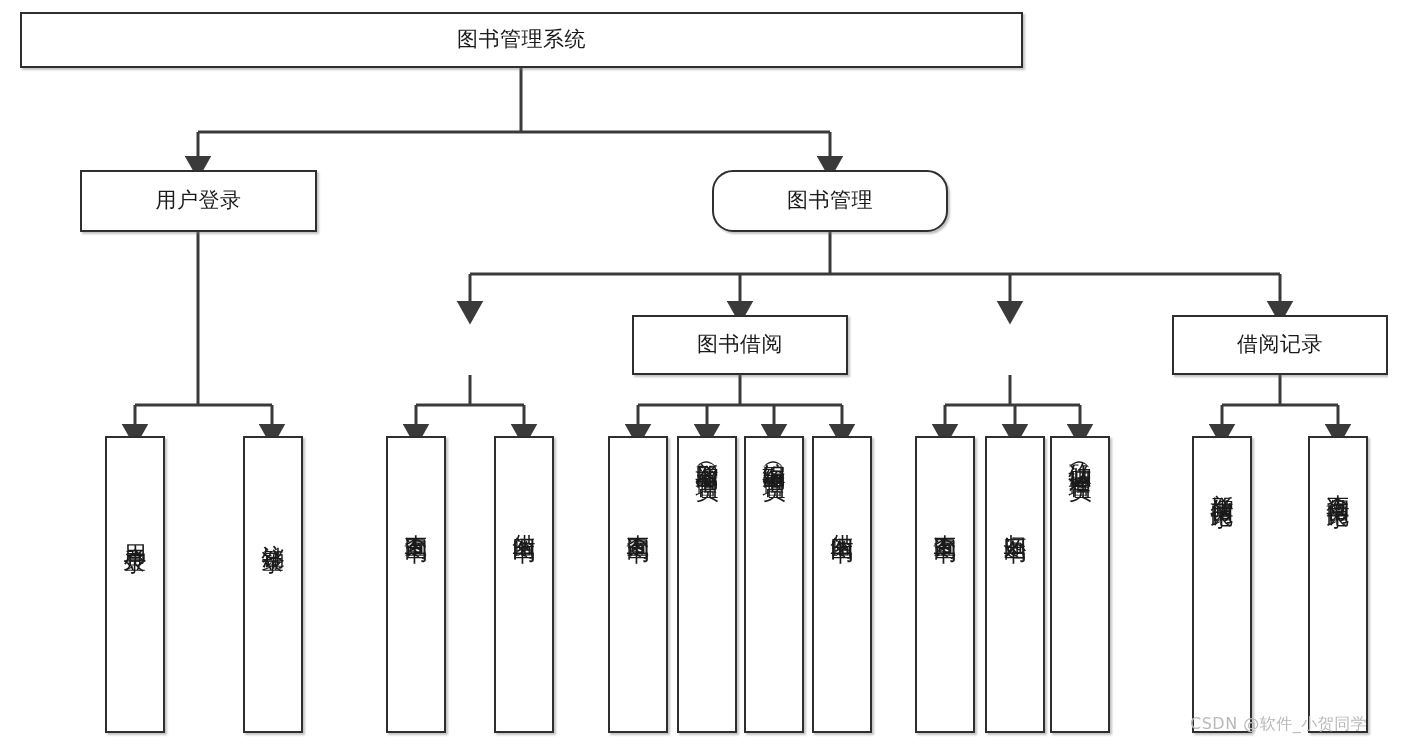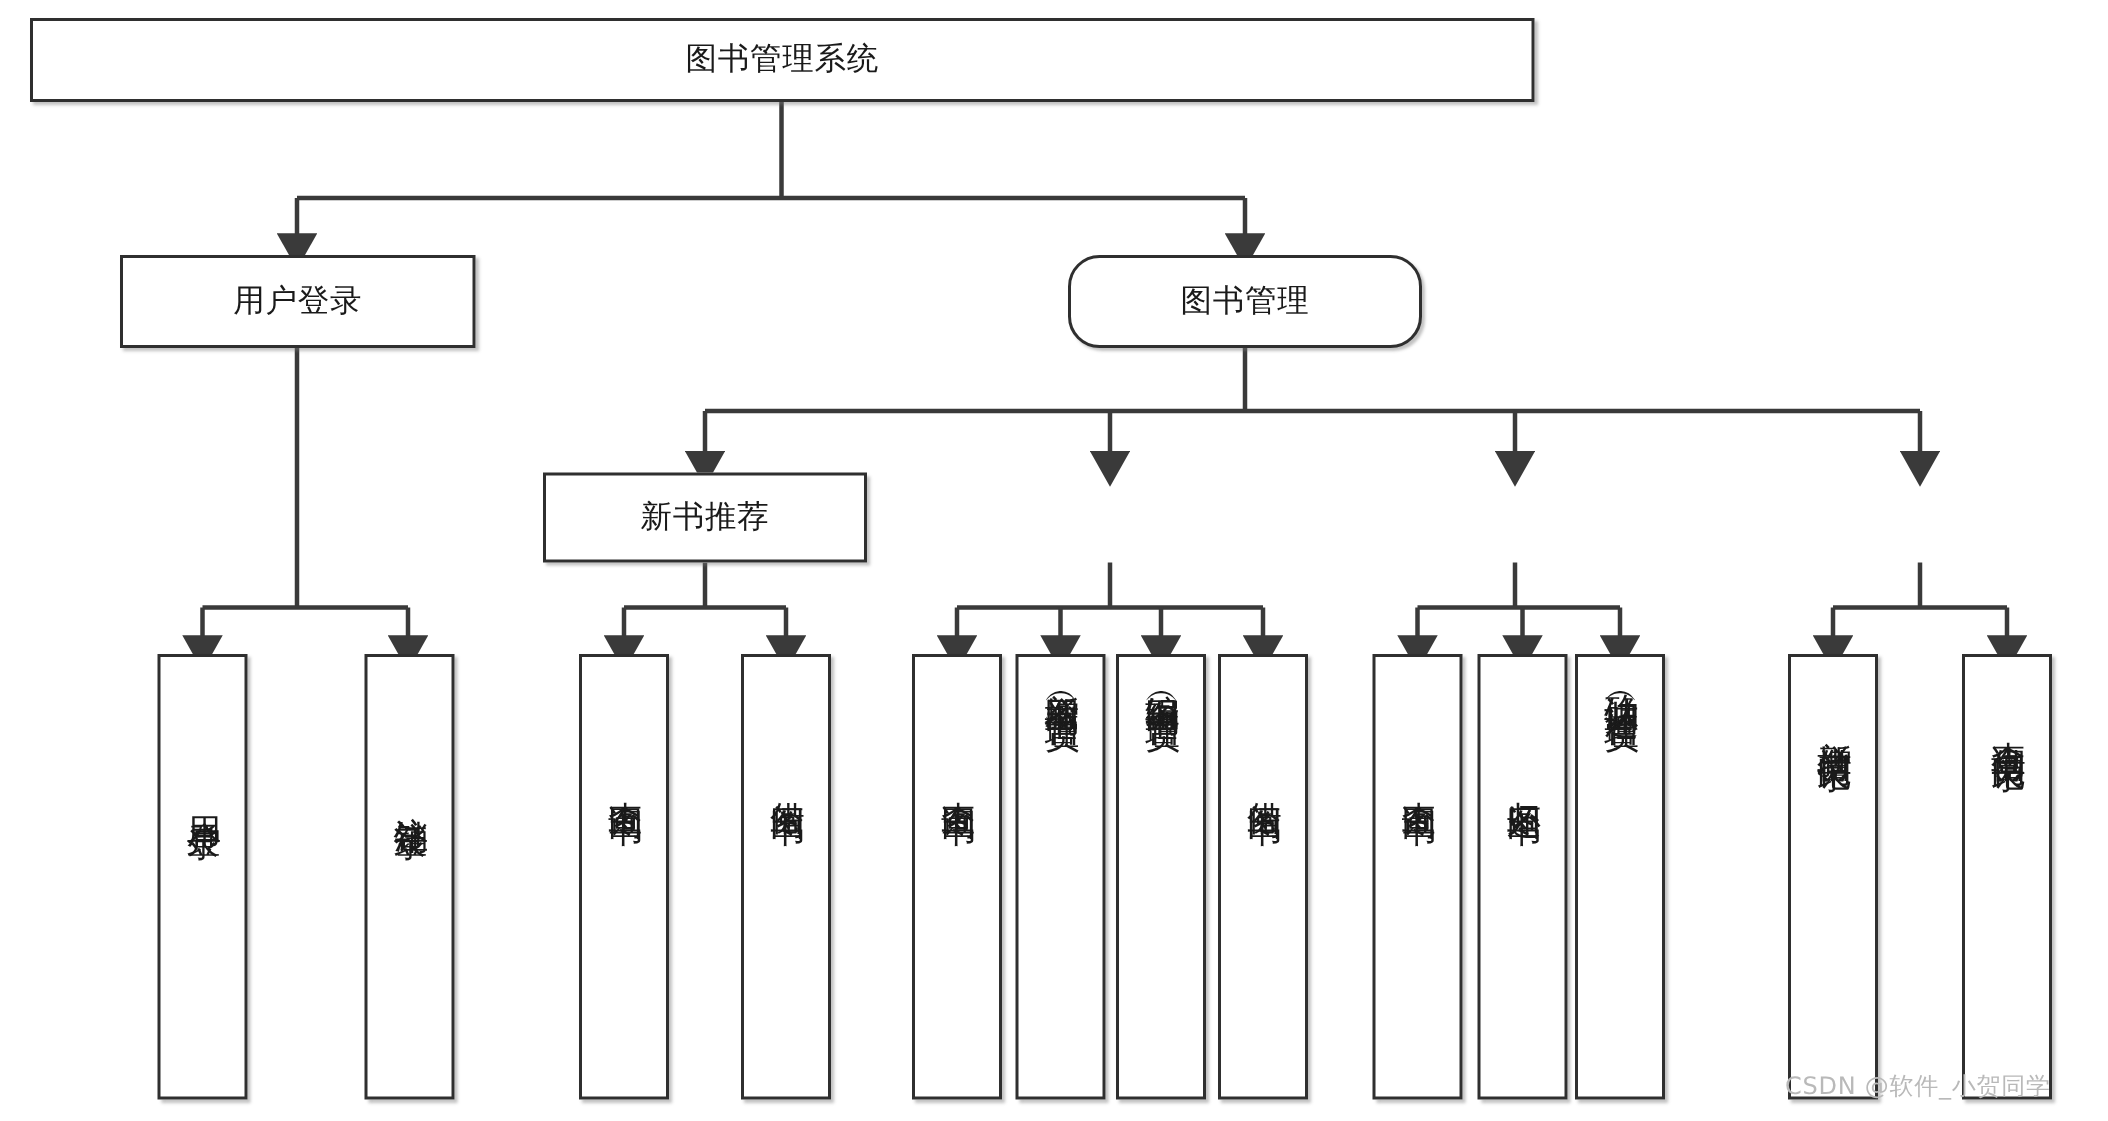--- a/index.html
+++ b/index.html
@@ -126,22 +126,25 @@
     <span class="label">图书管理系统</span>
   </div>
 
   <div class="node horiz" style="left:80px; top:170px; width:237px; height:62px;">
     <span class="label">用户登录</span>
   </div>
   <div class="node horiz" style="left:712px; top:170px; width:236px; height:62px;border-radius:21px;">
     <span class="label">图书管理</span>
   </div>
 
-  <div class="node horiz" style="left:362px; top:315px; width:216px; height:60px;">
-    <span class="label">新书推荐</span>
+  <div class="node horiz" style="left:632px; top:315px; width:216px; height:60px;">
+    <span class="label">图书借阅</span>
+  </div>
+  <div class="node horiz" style="left:1172px; top:315px; width:216px; height:60px;">
+    <span class="label">借阅记录</span>
   </div>
 
   <div class="node vert" style="left:105px; top:436px; width:60px; height:297px; padding-top:88px;">
     <span class="label">用户登录</span>
   </div>
   <div class="node vert" style="left:243px; top:436px; width:60px; height:297px; padding-top:88px;">
     <span class="label">注销登录</span>
   </div>
 
   <div class="node vert" style="left:386px; top:436px; width:60px; height:297px; padding-top:78px;">

